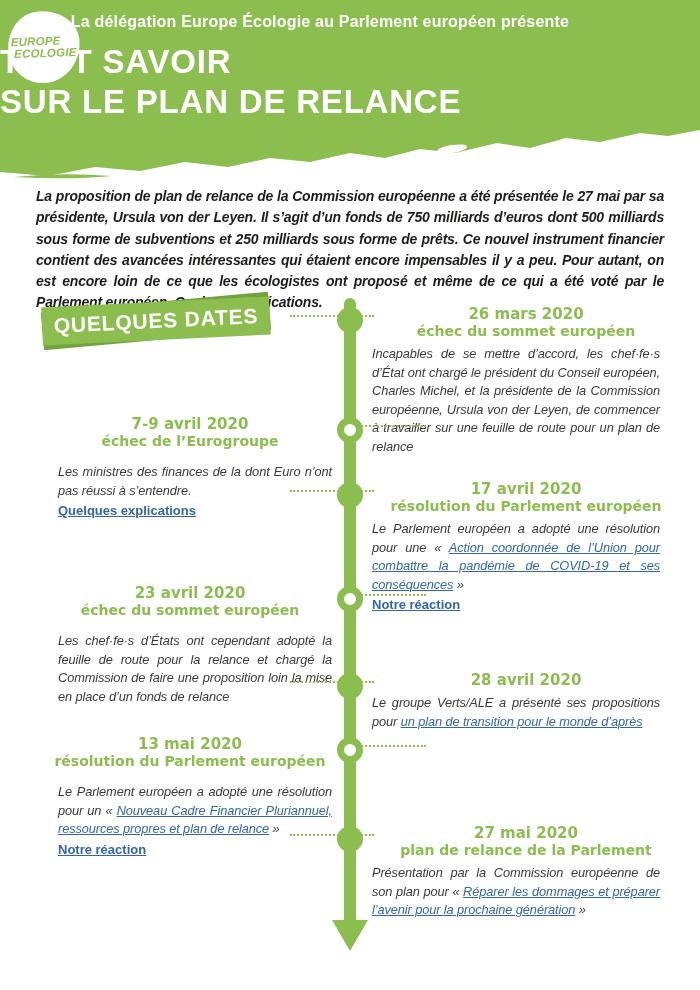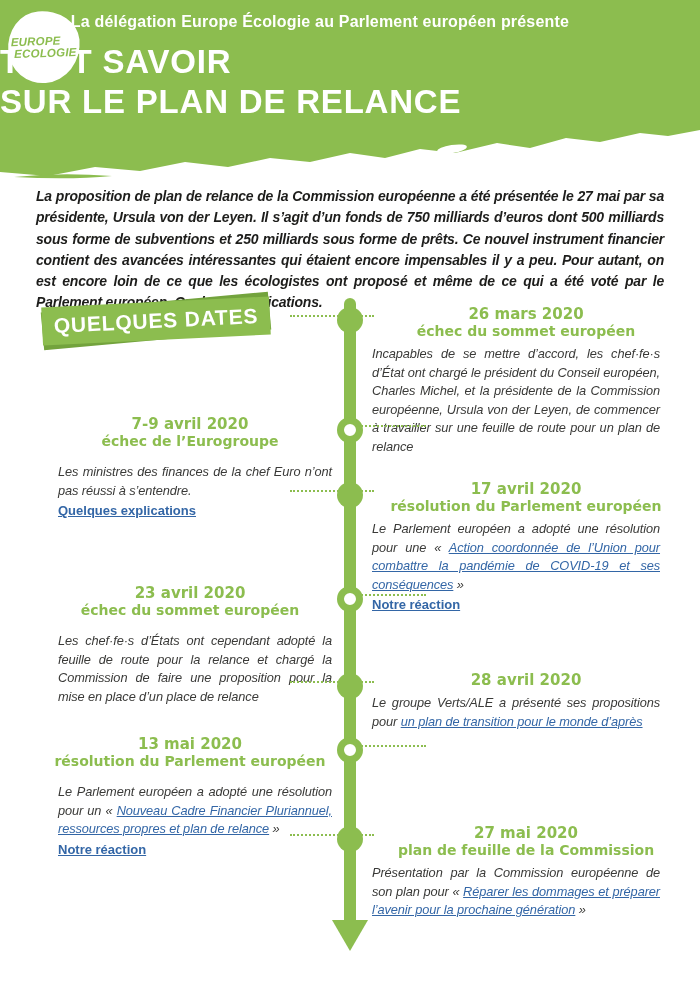--- a/index.html
+++ b/index.html
@@ -160,37 +160,37 @@
       <div class="date">26 mars 2020</div>
       <div class="heading">échec du sommet européen</div>
       <p class="body"><span>Incapables de se mettre d’accord, les chef·fe·s d’État ont chargé le président du Conseil européen, Charles Michel, et la présidente de la Commission européenne, Ursula von der Leyen, de commencer à travailler sur une feuille de route pour un plan de relance</span></p>
 
     </div>
 
     <div class="entry side-left pos-1">
       <div class="dots"></div>
       <div class="date">7-9 avril 2020</div>
       <div class="heading">échec de l’Eurogroupe</div>
-      <p class="body"><span>Les ministres des finances de la chef Euro n’ont pas réussi à s’entendre.</span></p>
+      <p class="body"><span>Les ministres des finances de la dont Euro n’ont pas réussi à s’entendre.</span></p>
       <a href="#" class="action-link">Quelques explications</a>
     </div>
 
     <div class="entry side-right pos-2">
       <div class="dots"></div>
       <div class="date">17 avril 2020</div>
       <div class="heading">résolution du Parlement européen</div>
       <p class="body"><span>Le Parlement européen a adopté une résolution pour une « </span><a href="#" class="inline-link">Action coordonnée de l’Union pour combattre la pandémie de COVID-19 et ses conséquences</a><span> »</span></p>
       <a href="#" class="action-link">Notre réaction</a>
     </div>
 
     <div class="entry side-left pos-3">
       <div class="dots"></div>
       <div class="date">23 avril 2020</div>
       <div class="heading">échec du sommet européen</div>
-      <p class="body"><span>Les chef·fe·s d’États ont cependant adopté la feuille de route pour la relance et chargé la Commission de faire une proposition pour la mise en place d’un place de relance</span></p>
+      <p class="body"><span>Les chef·fe·s d’États ont cependant adopté la feuille de route pour la relance et chargé la Commission de faire une proposition loin la mise en place d’un fonds de relance</span></p>
 
     </div>
 
     <div class="entry side-right pos-4">
       <div class="dots"></div>
       <div class="date">28 avril 2020</div>
       <p class="body"><span>Le groupe Verts/ALE a présenté ses propositions pour </span><a href="#" class="inline-link">un plan de transition pour le monde d’après</a></p>
 
     </div>
 
@@ -198,21 +198,21 @@
       <div class="dots"></div>
       <div class="date">13 mai 2020</div>
       <div class="heading">résolution du Parlement européen</div>
       <p class="body"><span>Le Parlement européen a adopté une résolution pour un « </span><a href="#" class="inline-link">Nouveau Cadre Financier Pluriannuel, ressources propres et plan de relance</a><span> »</span></p>
       <a href="#" class="action-link">Notre réaction</a>
     </div>
 
     <div class="entry side-right pos-6">
       <div class="dots"></div>
       <div class="date">27 mai 2020</div>
-      <div class="heading">plan de feuille de la Commission</div>
+      <div class="heading">plan de relance de la Parlement</div>
       <p class="body"><span>Présentation par la Commission européenne de son plan pour « </span><a href="#" class="inline-link">Réparer les dommages et préparer l’avenir pour la prochaine génération</a><span> »</span></p>
 
     </div>
   </div>
   <div class="node filled npos-0"></div>
       <div class="node hollow npos-1"></div>
       <div class="node filled npos-2"></div>
       <div class="node hollow npos-3"></div>
       <div class="node filled npos-4"></div>
       <div class="node hollow npos-5"></div>

